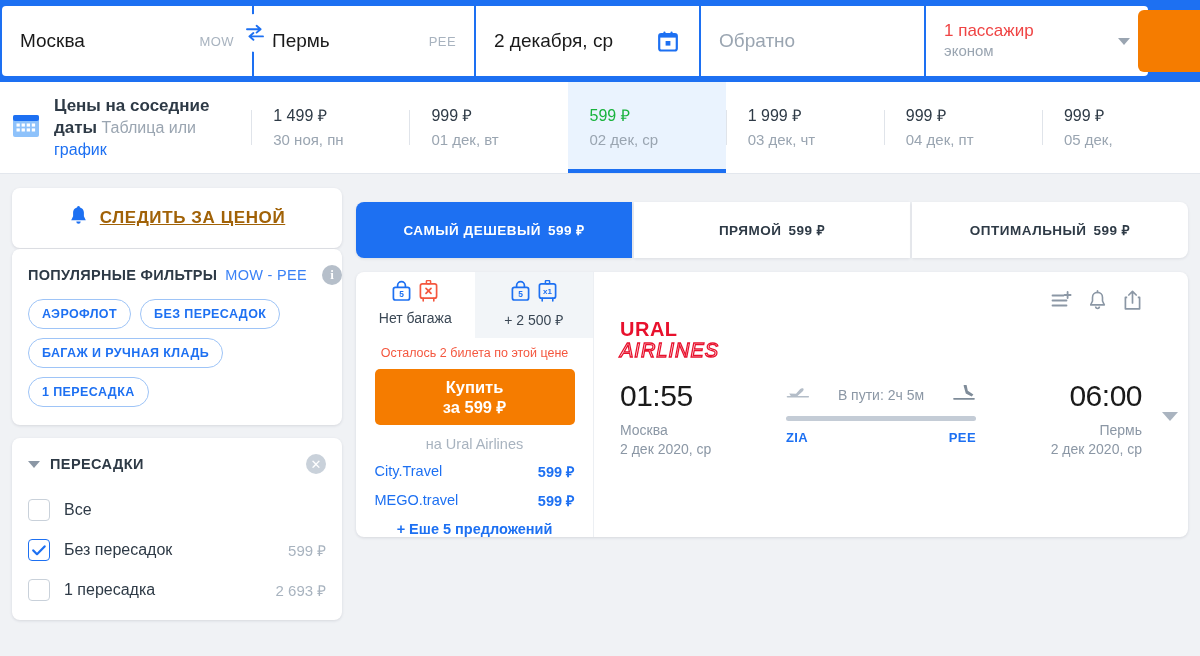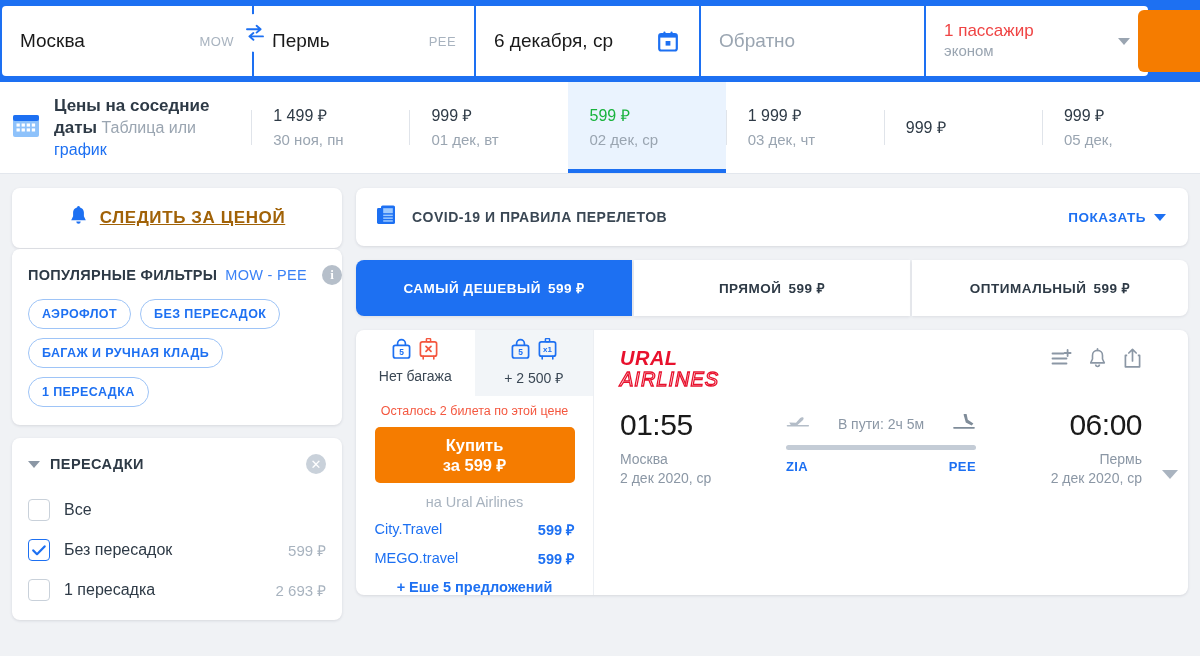--- a/index.html
+++ b/index.html
@@ -238,22 +238,23 @@
   .agent-row .ap { margin-left:auto; font-weight:bold; }
   .more-offers {
     margin-top:11px; font-size:14.5px; font-weight:bold; color:#1d70f2;
     cursor:pointer;
   }
 
   .info-col { flex:1; padding: 18px 46px 0 26px; min-width:0; }
   .info-top { display:flex; align-items:flex-start; }
   .logo-ural { line-height: 1; }
   .logo-ural .l1 {
-    font-size: 20px; font-weight:bold; font-style:italic; color:#e8112d;
+    font-size: 20px; font-weight:bold; color:#e8112d;
     letter-spacing:.5px;
+    margin-top:29px;
   }
   .logo-ural .l2 {
     font-size: 20px; font-style:italic; letter-spacing:1px;
     color:#fff; -webkit-text-stroke: 1.3px #e8112d;
     margin-top:1px;
   }
   .act-icons { margin-left:auto; display:flex; gap:16px; align-items:center;}
 
   .route { display:flex; align-items:flex-start; margin-top: 18px; }
   .endpoint { width: 150px; }
@@ -289,21 +290,21 @@
 
     <div class="field city-to">
       <div class="field-inner">
         <span class="field-value">Пермь</span>
         <span class="field-code">PEE</span>
       </div>
     </div>
 
     <div class="field date-out">
       <div class="field-inner">
-        <span class="field-value">6 декабря, ср</span>
+        <span class="field-value">2 декабря, ср</span>
         <span class="cal-icon-wrap">
           <svg width="20" height="21" viewBox="0 0 20 21">
             <rect x="1.2" y="3" width="17.6" height="16.5" rx="2" fill="none" stroke="#1d70f2" stroke-width="2.2"></rect>
             <rect x="1.2" y="3" width="17.6" height="3.6" fill="#1d70f2"></rect>
             <rect x="7.6" y="10" width="4.8" height="4.6" fill="#1d70f2"></rect>
             <rect x="5.4" y="0.4" width="2.1" height="4" rx="1" fill="#1d70f2"></rect>
             <rect x="12.5" y="0.4" width="2.1" height="4" rx="1" fill="#1d70f2"></rect>
           </svg>
         </span>
       </div>
@@ -373,20 +374,21 @@
   <div class="ps-cell active">
     <span class="p">599 ₽</span>
     <span class="d">02 дек, ср</span>
   </div>
   <div class="ps-cell">
     <span class="p">1 999 ₽</span>
     <span class="d">03 дек, чт</span>
   </div>
   <div class="ps-cell">
     <span class="p">999 ₽</span>
+    <span class="d">04 дек, пт</span>
   </div>
   <div class="ps-cell">
     <span class="p">999 ₽</span>
     <span class="d">05 дек,</span>
   </div>
 </div>
 
 <div class="content">
 
   <div class="sidebar">
@@ -442,37 +444,20 @@
       <div class="stop-row">
         <span class="cbx"></span>
         <span class="stop-label">1 пересадка</span>
         <span class="stop-price">2 693 ₽</span>
       </div>
     </div>
   </div>
 
   <div class="results">
 
-    <div class="card covid">
-      <span>
-        <svg width="22" height="24" viewBox="0 0 22 24">
-          <rect x="1" y="5" width="12" height="16" rx="1.4" fill="#1d70f2"></rect>
-          <rect x="5" y="2.5" width="14" height="18.5" rx="1.6" fill="#1d70f2"></rect>
-          <rect x="7.2" y="5.2" width="9.6" height="5" fill="#9ecaff"></rect>
-          <rect x="7.2" y="11.6" width="9.6" height="1.5" fill="#9ecaff"></rect>
-          <rect x="7.2" y="14.4" width="9.6" height="1.5" fill="#9ecaff"></rect>
-          <rect x="7.2" y="17.2" width="9.6" height="1.5" fill="#9ecaff"></rect>
-        </svg>
-      </span>
-      <span class="covid-txt">COVID-19 И ПРАВИЛА ПЕРЕЛЕТОВ</span>
-      <span class="covid-show">
-        <span>ПОКАЗАТЬ</span>
-        <span class="tri"></span>
-      </span>
-    </div>
 
     <div class="tabs">
       <div class="tab active">
         <span>САМЫЙ ДЕШЕВЫЙ</span>
         <span class="tprice">599 ₽</span>
       </div>
       <div class="tab">
         <span>ПРЯМОЙ</span>
         <span class="tprice">599 ₽</span>
       </div>

